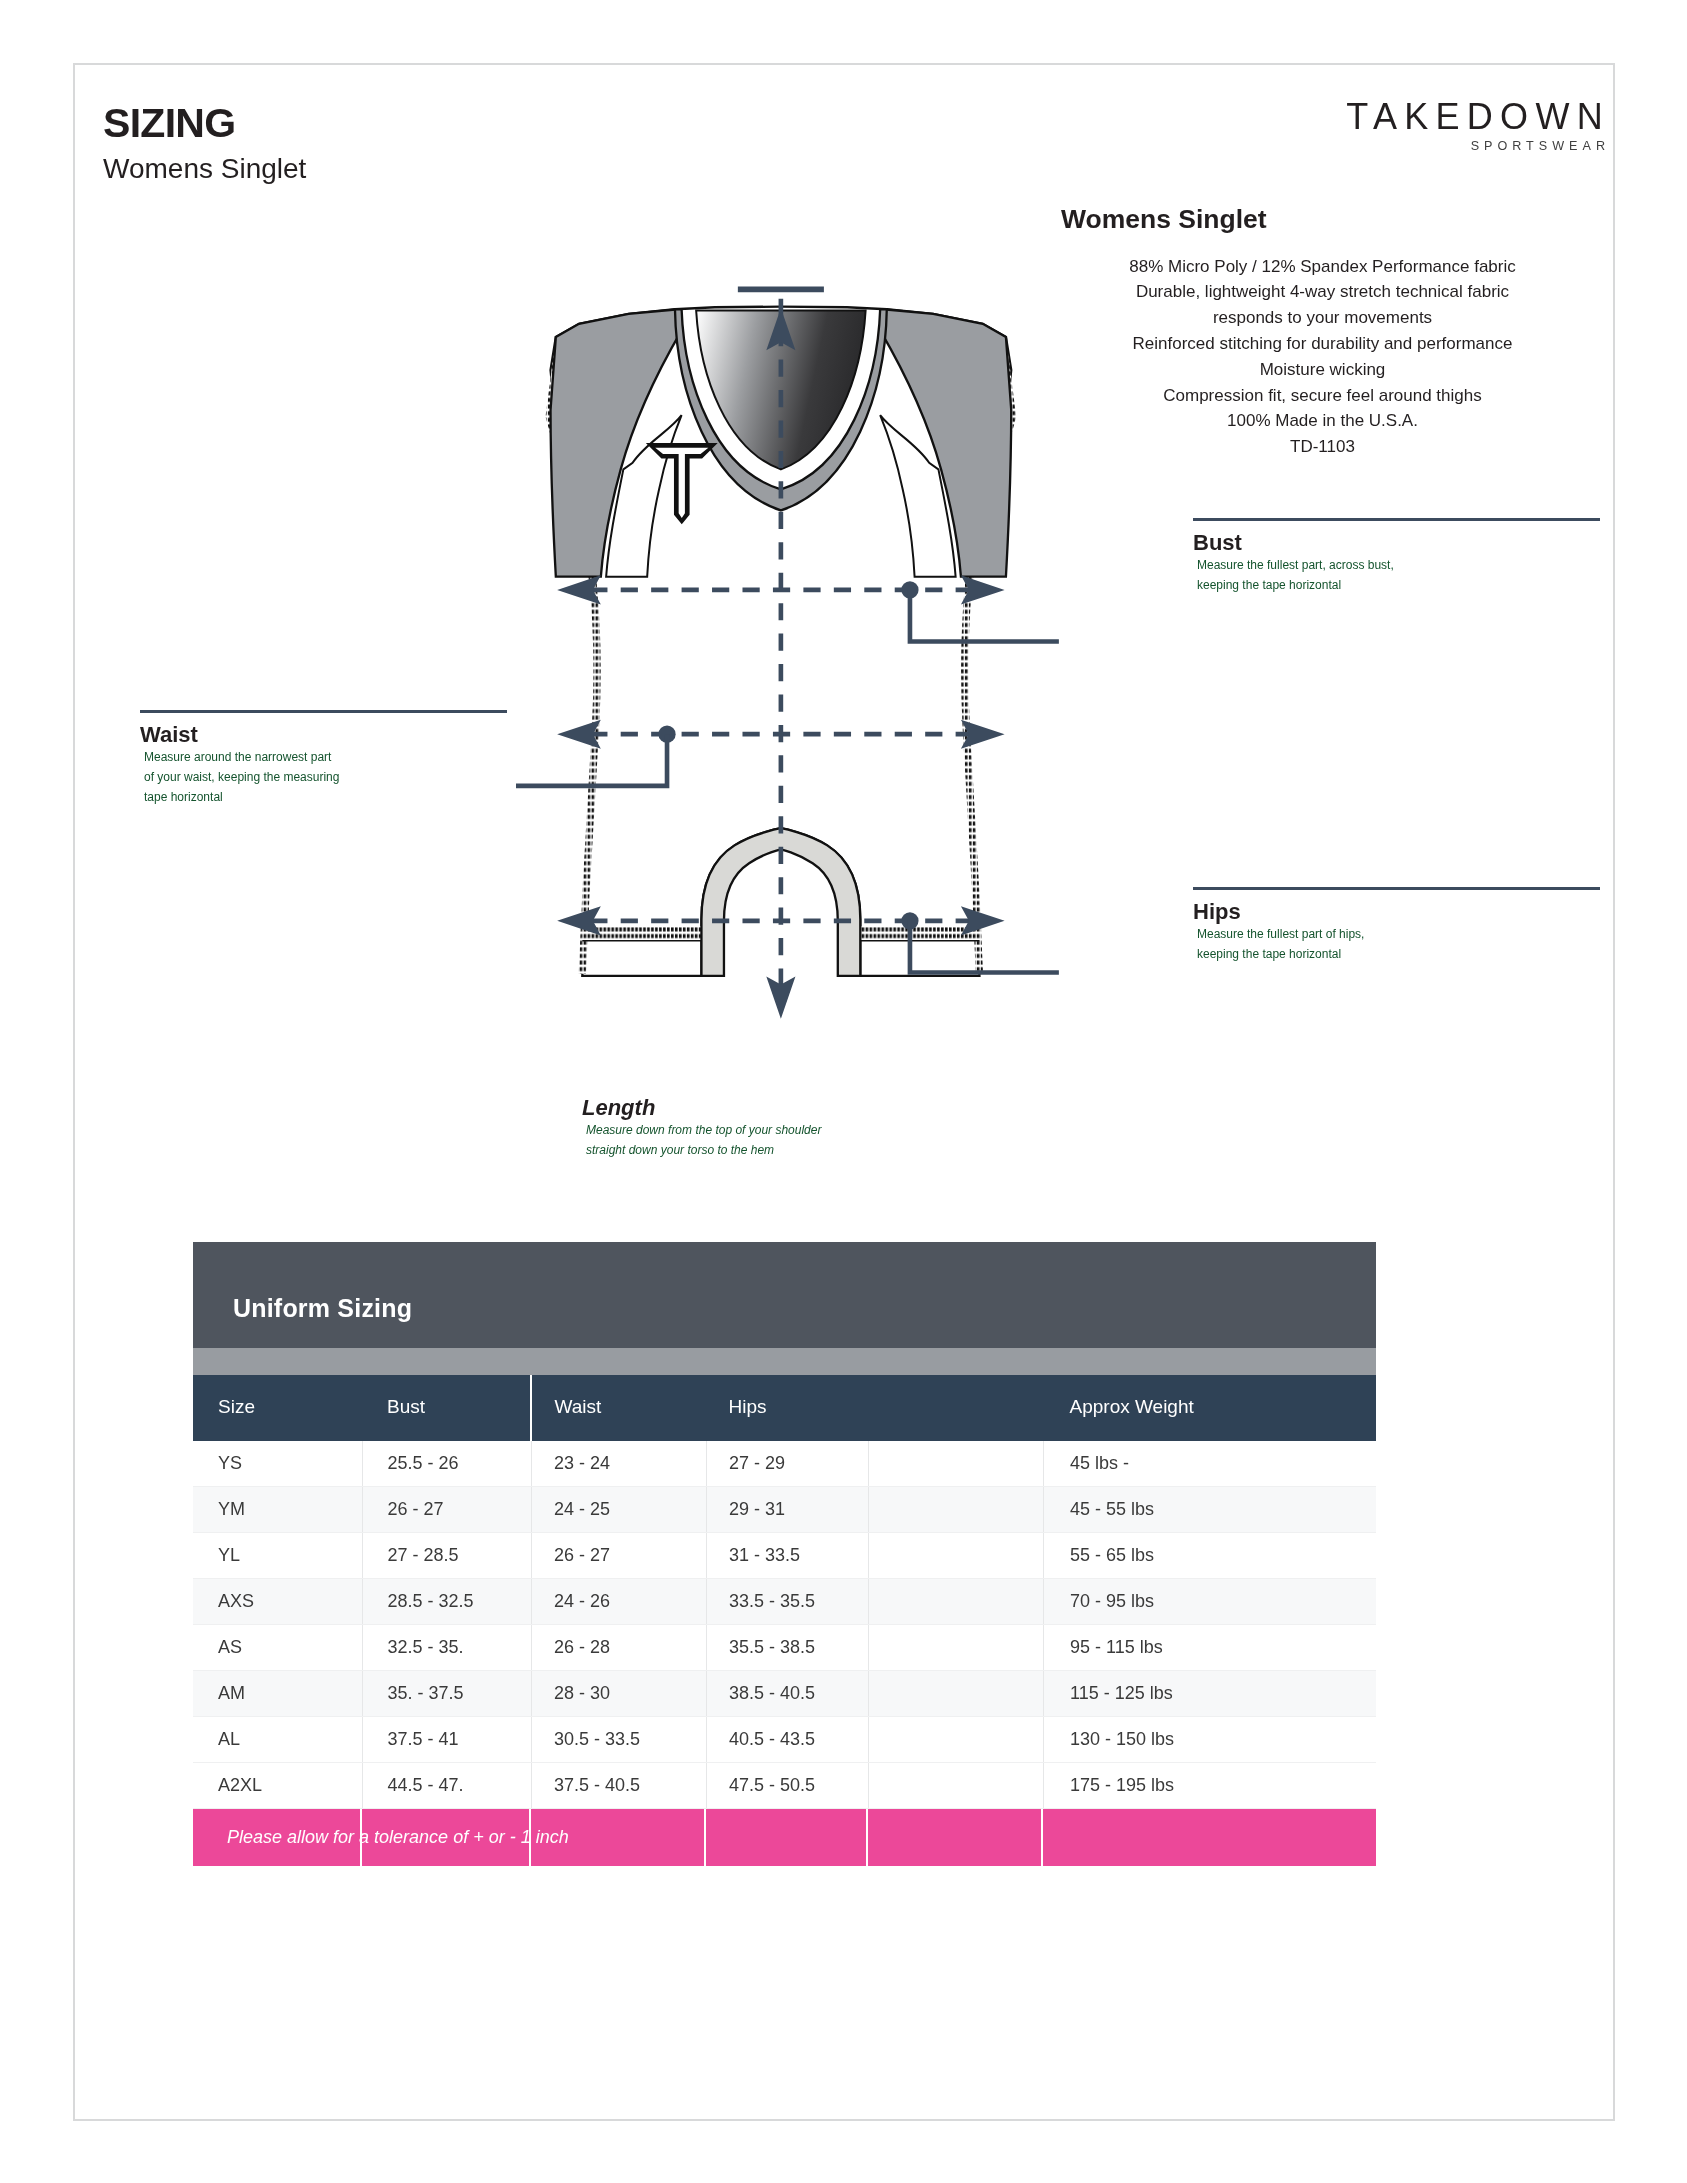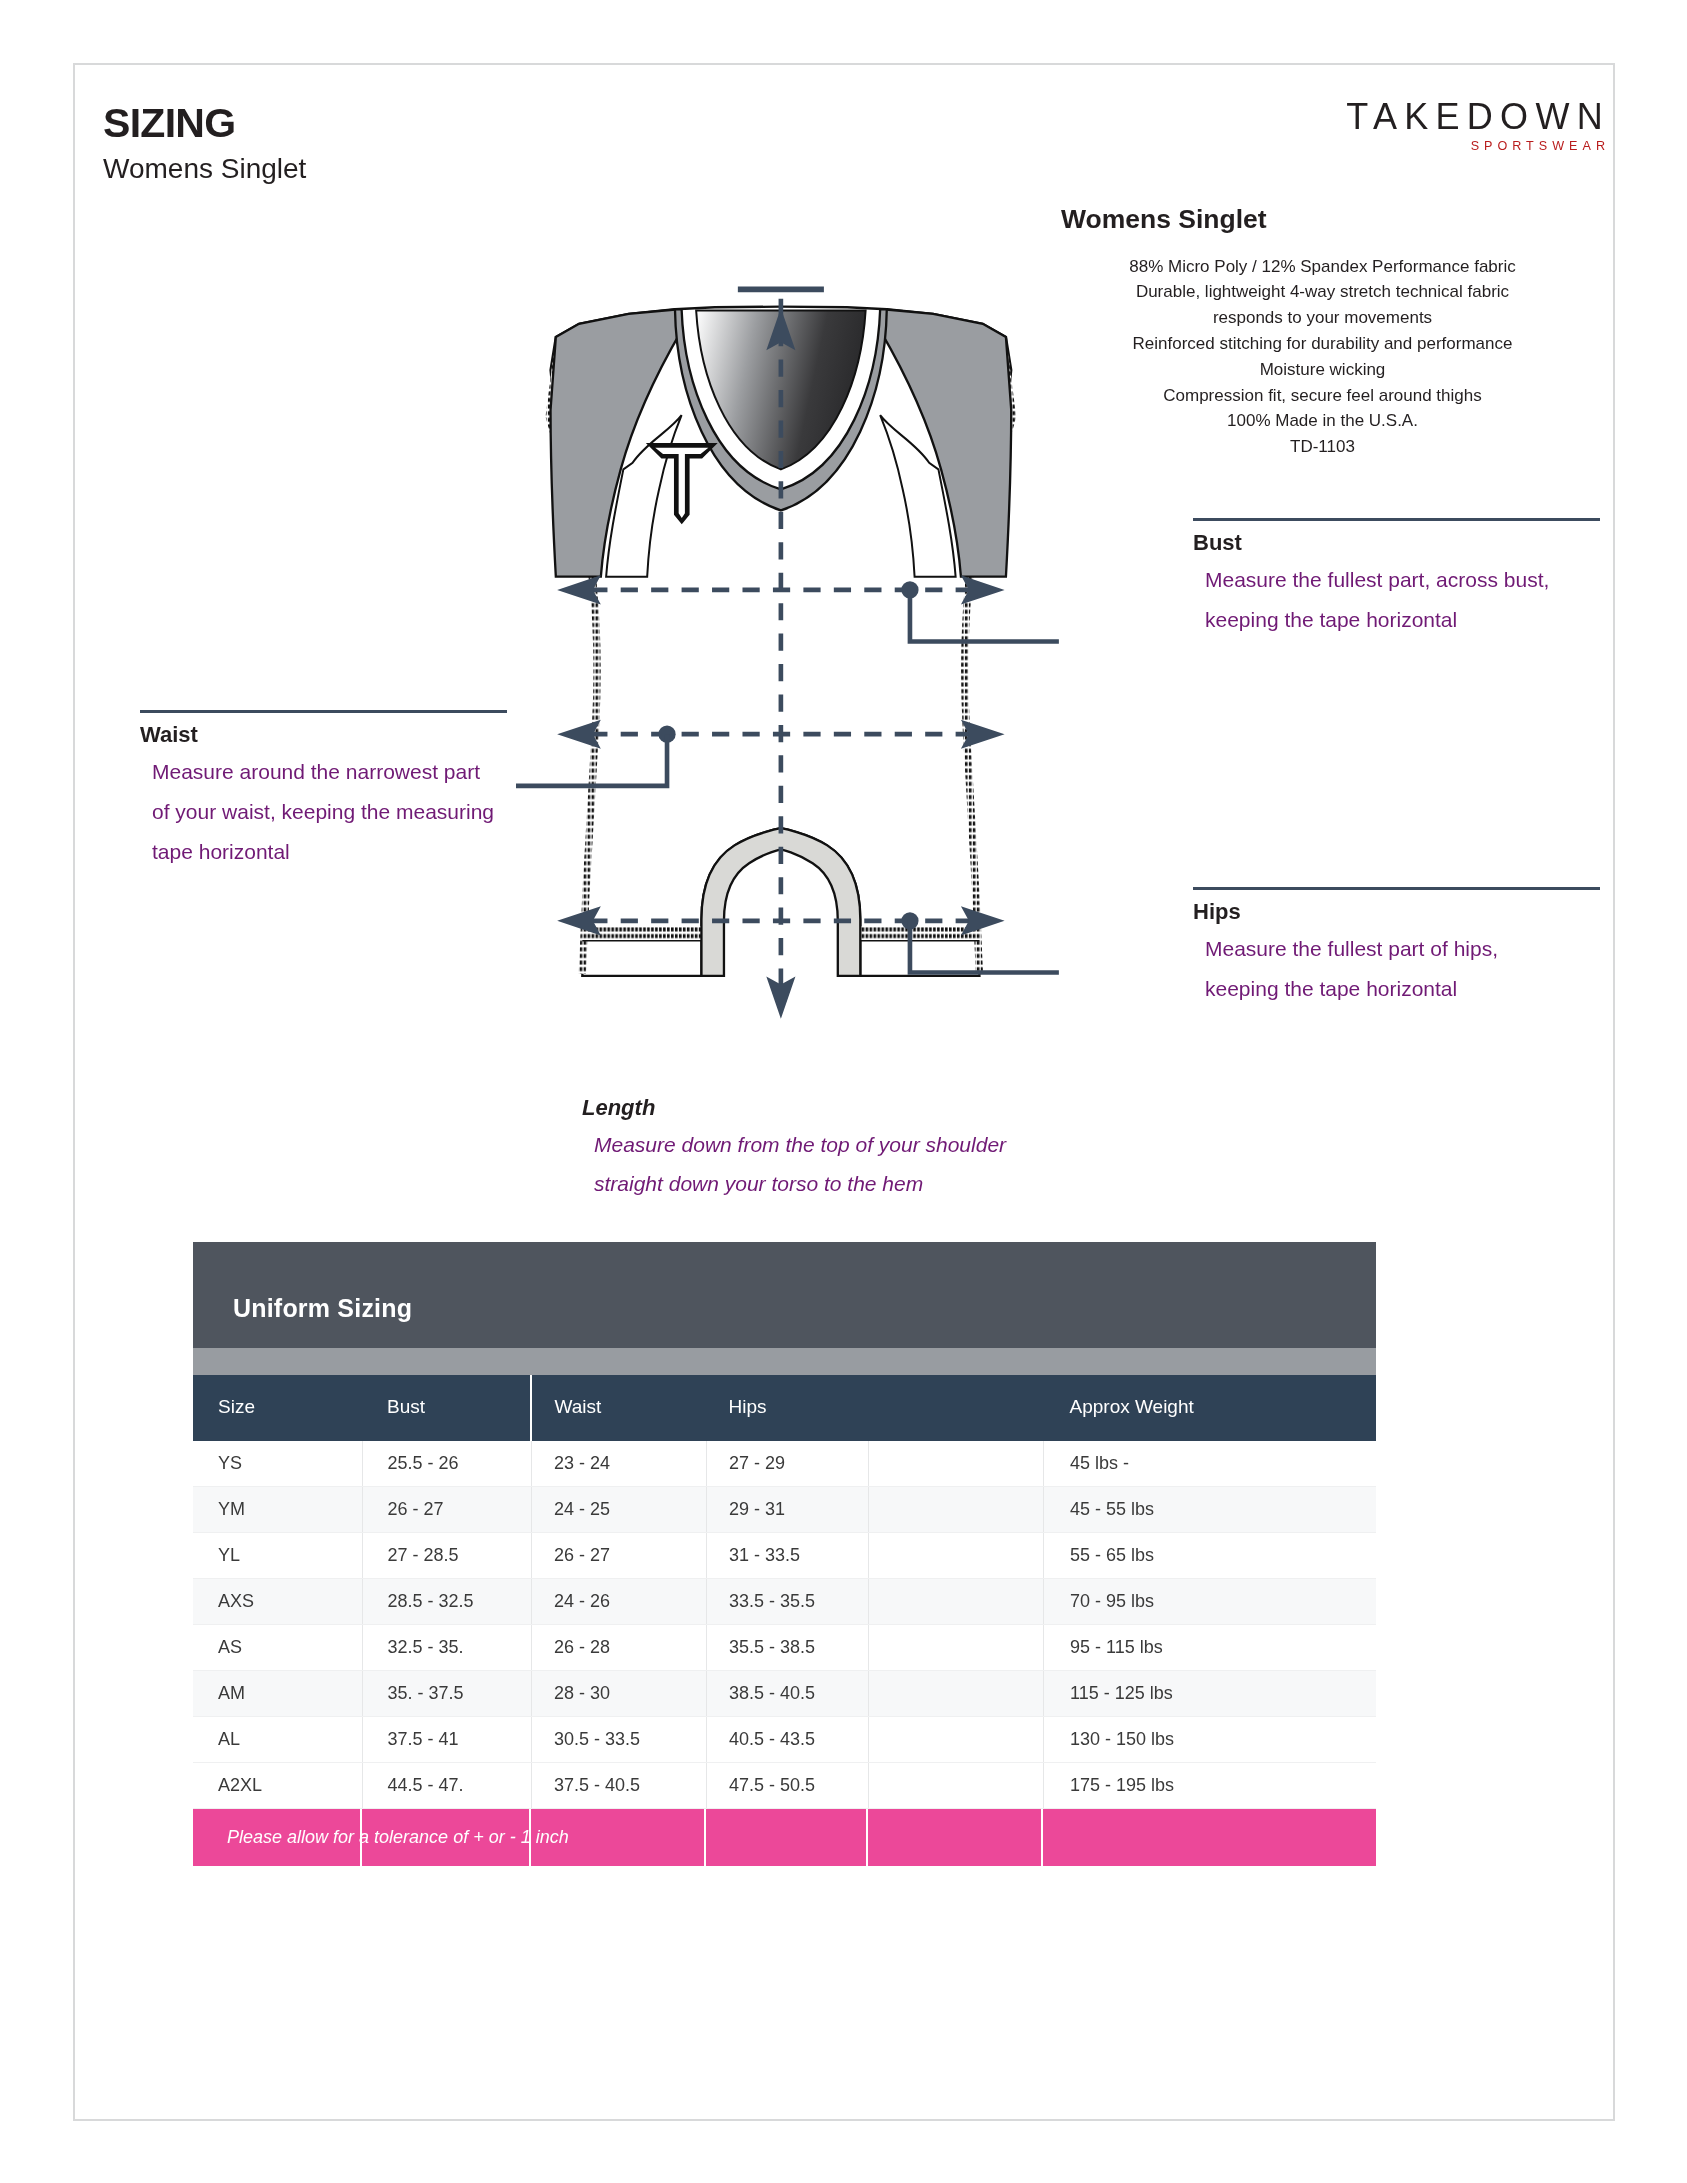--- a/index.html
+++ b/index.html
@@ -7,33 +7,33 @@
   .page{position:absolute;left:0;top:0;width:1687px;height:2183px;background:#fff;padding-left:35px;}
   .page-border{position:absolute;left:73px;top:63px;width:1542px;height:2058px;border:2px solid #d8d9da;box-sizing:border-box;}
 
   
   .title-block{position:absolute;left:103px;top:103px;}
   .title-main{font-size:41px;font-weight:bold;letter-spacing:-0.7px;color:#231f20;line-height:1;}
   .title-sub{font-size:28px;color:#231f20;margin-top:10.6px;line-height:1;font-weight:400;}
 
   .logo-block{position:absolute;right:112px;top:99px;text-align:right;}
   .logo-word{font-size:36px;letter-spacing:7.3px;color:#231f20;line-height:1;font-weight:400;}
-  .logo-sub{font-size:12.6px;letter-spacing:5px;color:#b91c1c;margin-top:5.3px;line-height:1;}
+  .logo-sub{font-size:12.6px;letter-spacing:5px;color:#404040;margin-top:5.3px;line-height:1;}
 
   
   .prod-block{position:absolute;left:1061px;top:206px;width:523px;}
   .prod-title{font-size:26.5px;font-weight:bold;color:#231f20;line-height:1;margin-bottom:21px;}
   .prod-line{font-size:17px;color:#231f20;line-height:1.52;white-space:nowrap;text-align:center;}
   .prod-line.center{text-align:center;}
 
   
   .callout{position:absolute;}
   .callout .rule{height:2.6px;background:#3c4b5e;}
   .callout h3{font-size:22px;font-weight:bold;color:#231f20;margin:10.6px 0 2.6px 0;line-height:1.05;}
-  .callout p{font-size:21px;color:#701a75;margin:12px;line-height:1.32;}
+  .callout p{font-size:12px;color:#14532d;margin:4px;line-height:1.32;}
 
   #callout-bust{left:1061px;top:518px;width:539px;}
   #callout-bust .rule{width:407px;margin-left:132px;}
   #callout-bust .txt{margin-left:132px;}
 
   #callout-waist{left:140px;top:710px;width:516px;}
   #callout-waist .rule{width:367px;}
 
   #callout-hips{left:1061px;top:887px;width:539px;}
   #callout-hips .rule{width:407px;margin-left:132px;}

